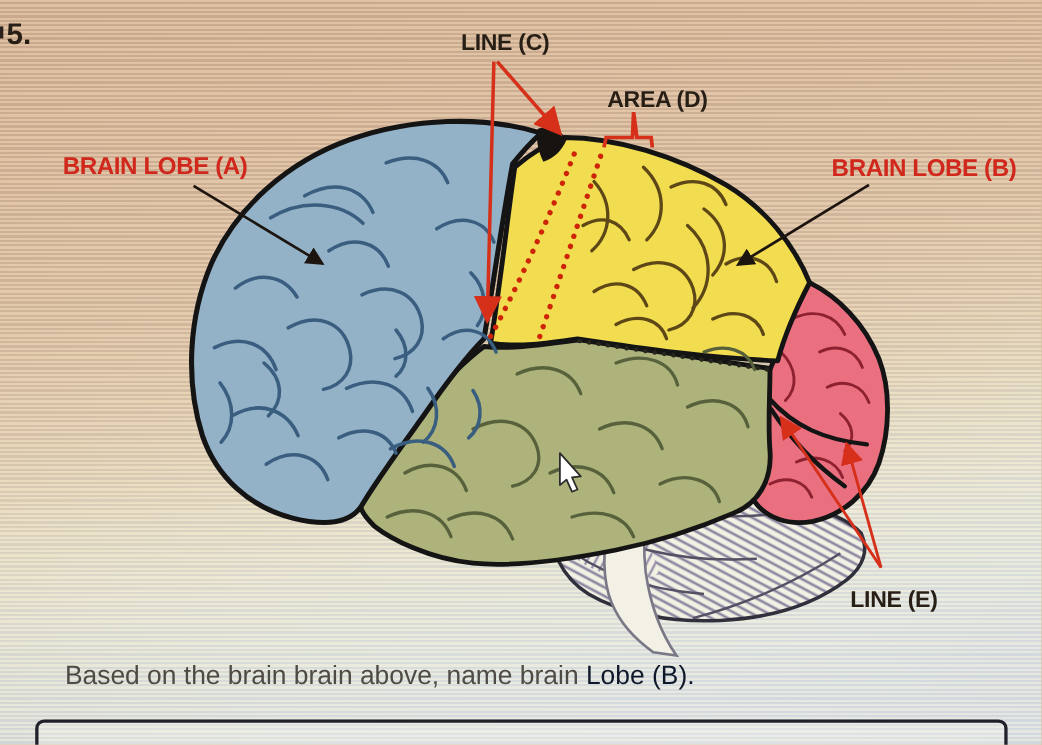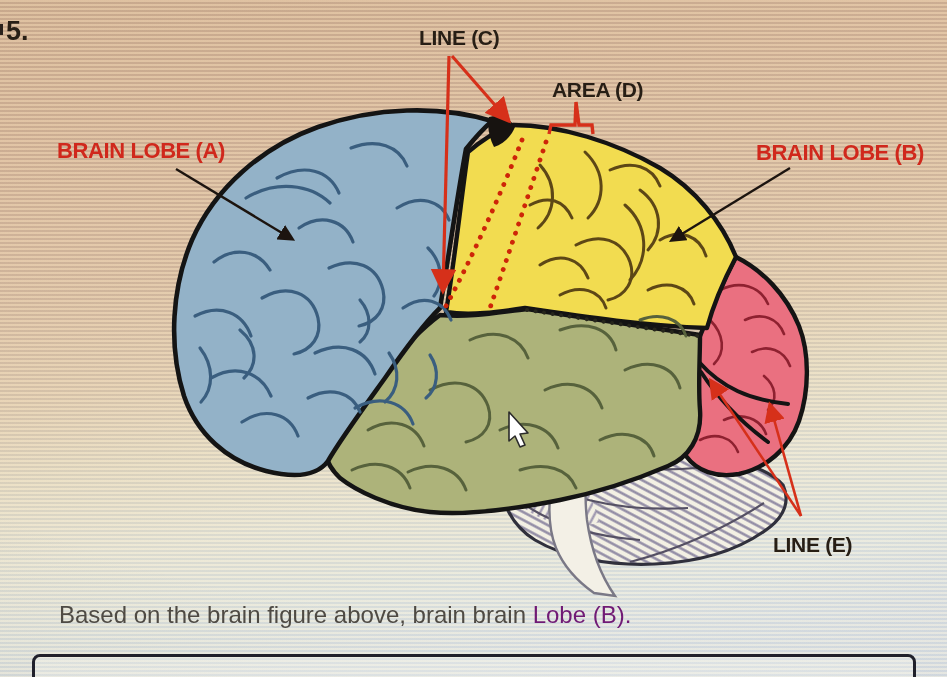--- a/index.html
+++ b/index.html
@@ -181,16 +181,16 @@
   <text class="lbl-red" x="57" y="158" fill="#d0281c">BRAIN LOBE (A)</text>
   <text class="lbl-red" x="756" y="160" fill="#d0281c">BRAIN LOBE (B)</text>
   <text class="lbl-dark" x="419" y="45" fill="#271e15">LINE (C)</text>
   <text class="lbl-dark" x="552" y="97" fill="#271e15">AREA (D)</text>
   <text class="lbl-dark" x="773" y="552" fill="#271e15">LINE (E)</text>
 
   <path d="M 509,412 L 509,441 L 515,436 L 520,447 L 525,445 L 520,434 L 528,433 Z" fill="#ffffff" stroke="#2a2a2a" stroke-width="1.6" stroke-linejoin="round"></path>
 </svg>
 
 <div class="question">
-  <span class="q-prefix">Based on the brain figure above, brain brain </span><span class="q-highlight" style="color:#701a75;">Lobe (B).</span>
+  <span class="q-prefix">Based on the brain brain above, name brain </span><span class="q-highlight" style="color:#0f172a;">Lobe (B).</span>
 </div>
 
 <input type="text" class="answer-input" value="" style="">
 
 </body></html>

